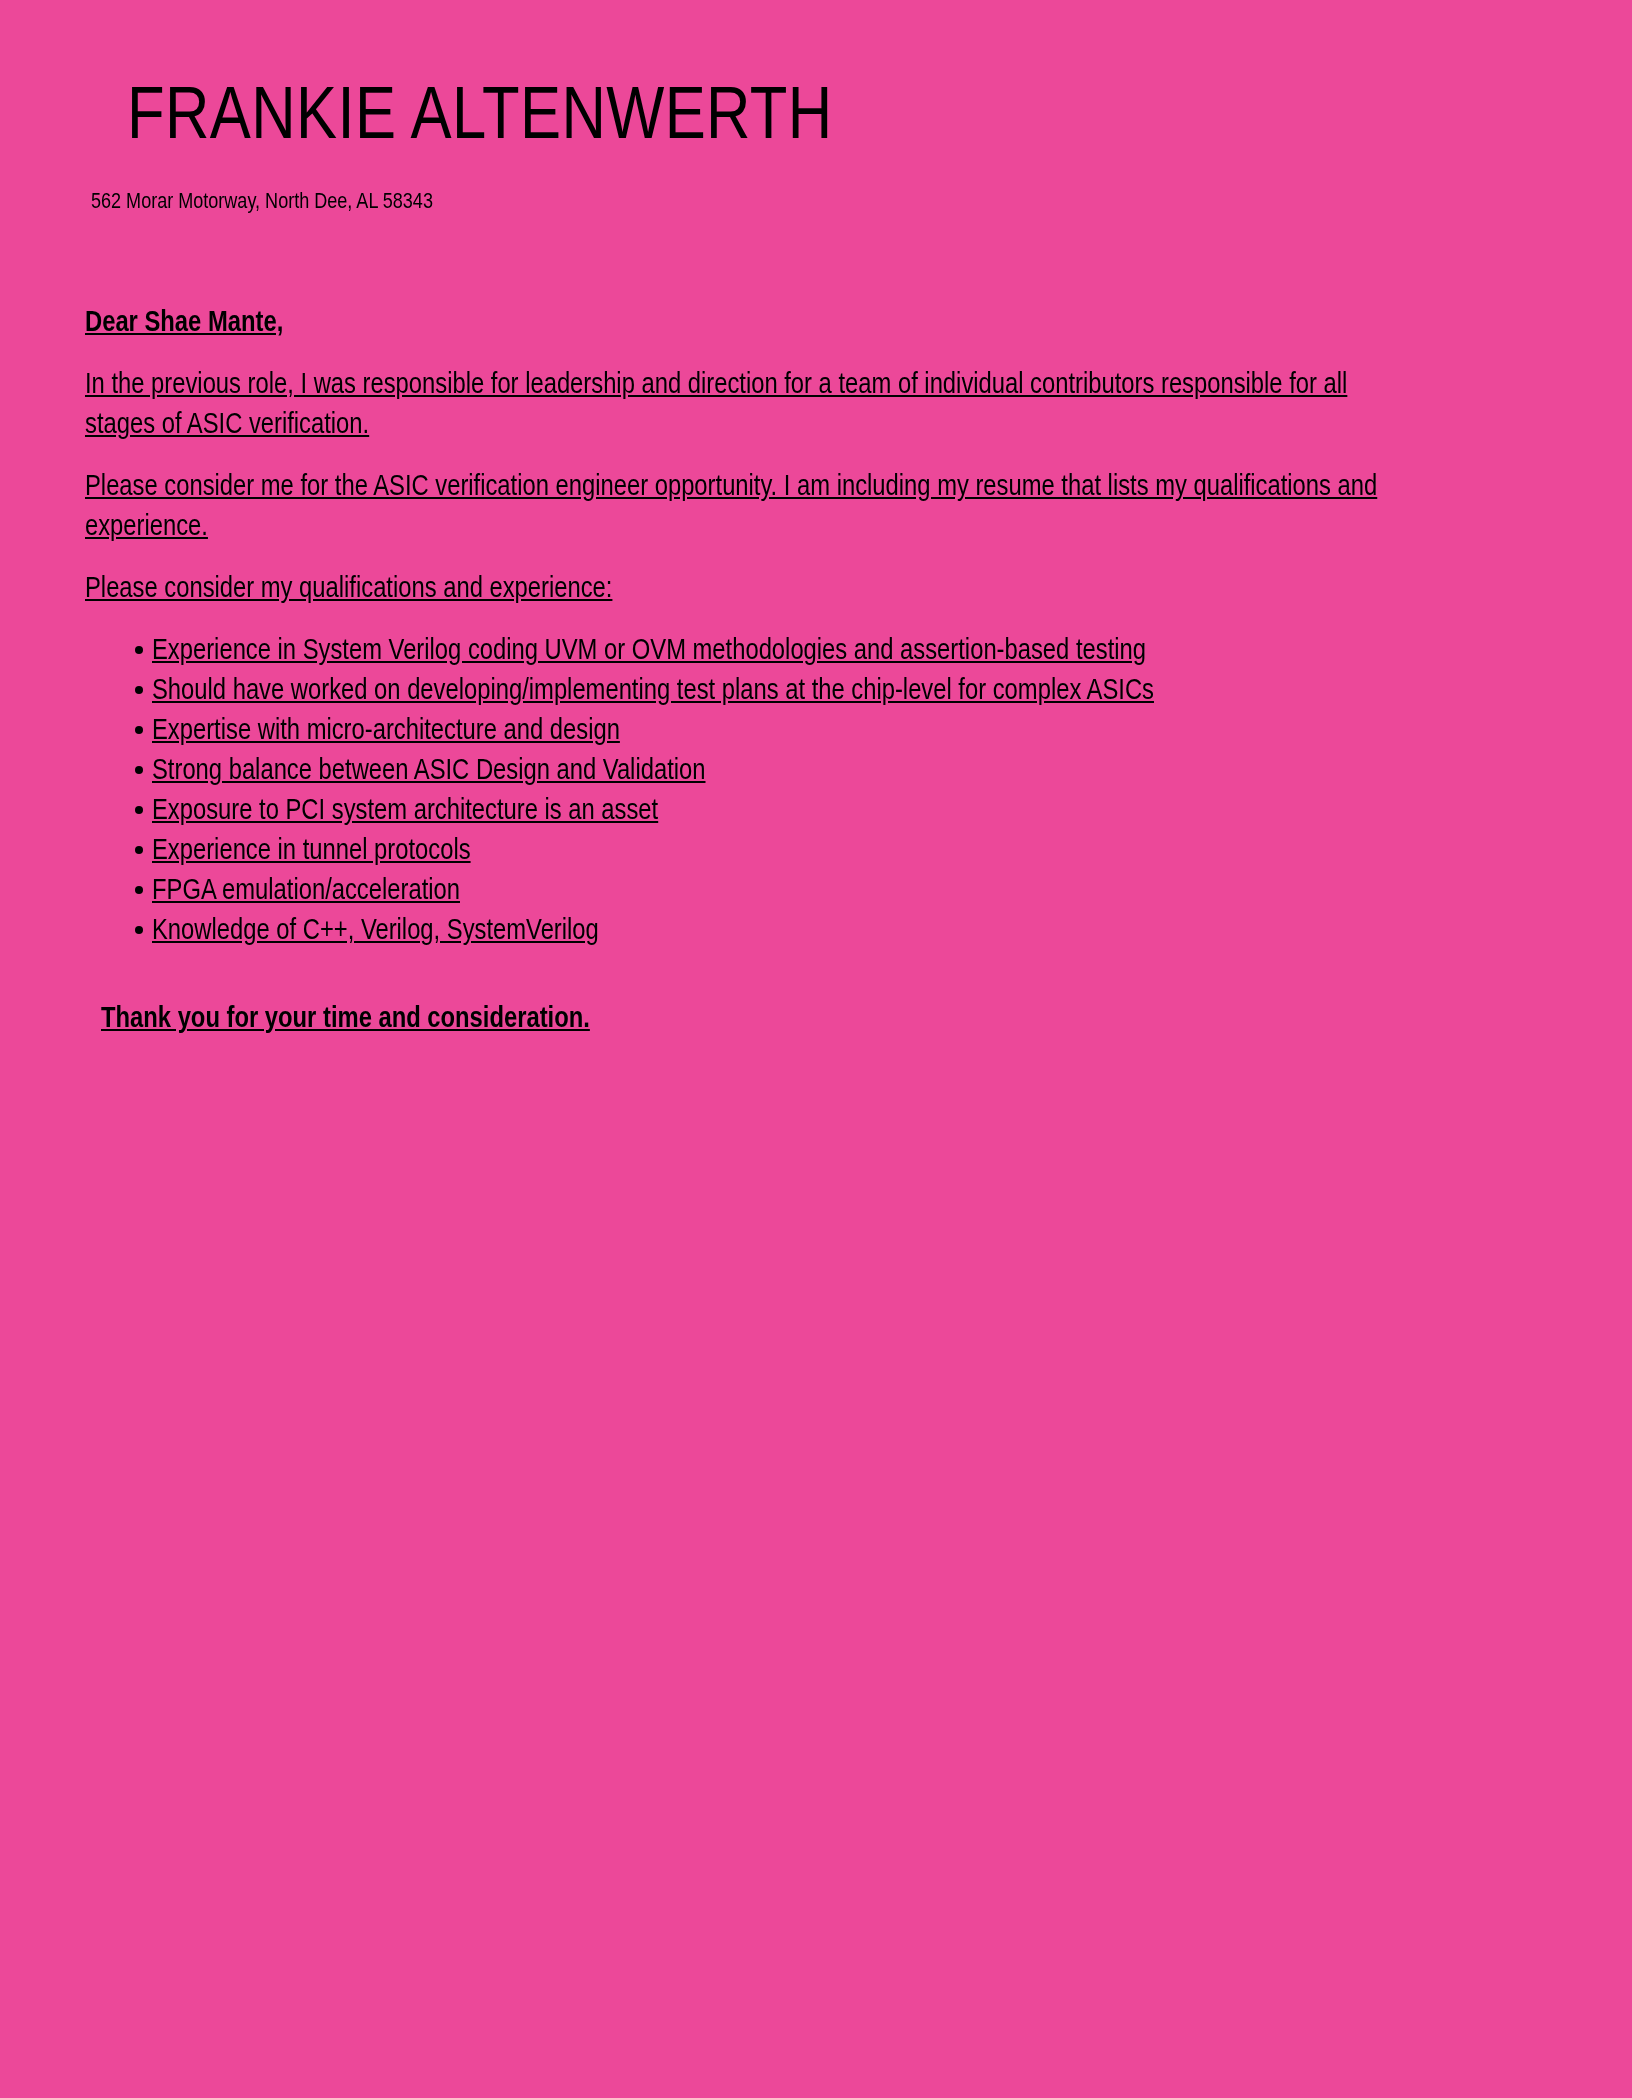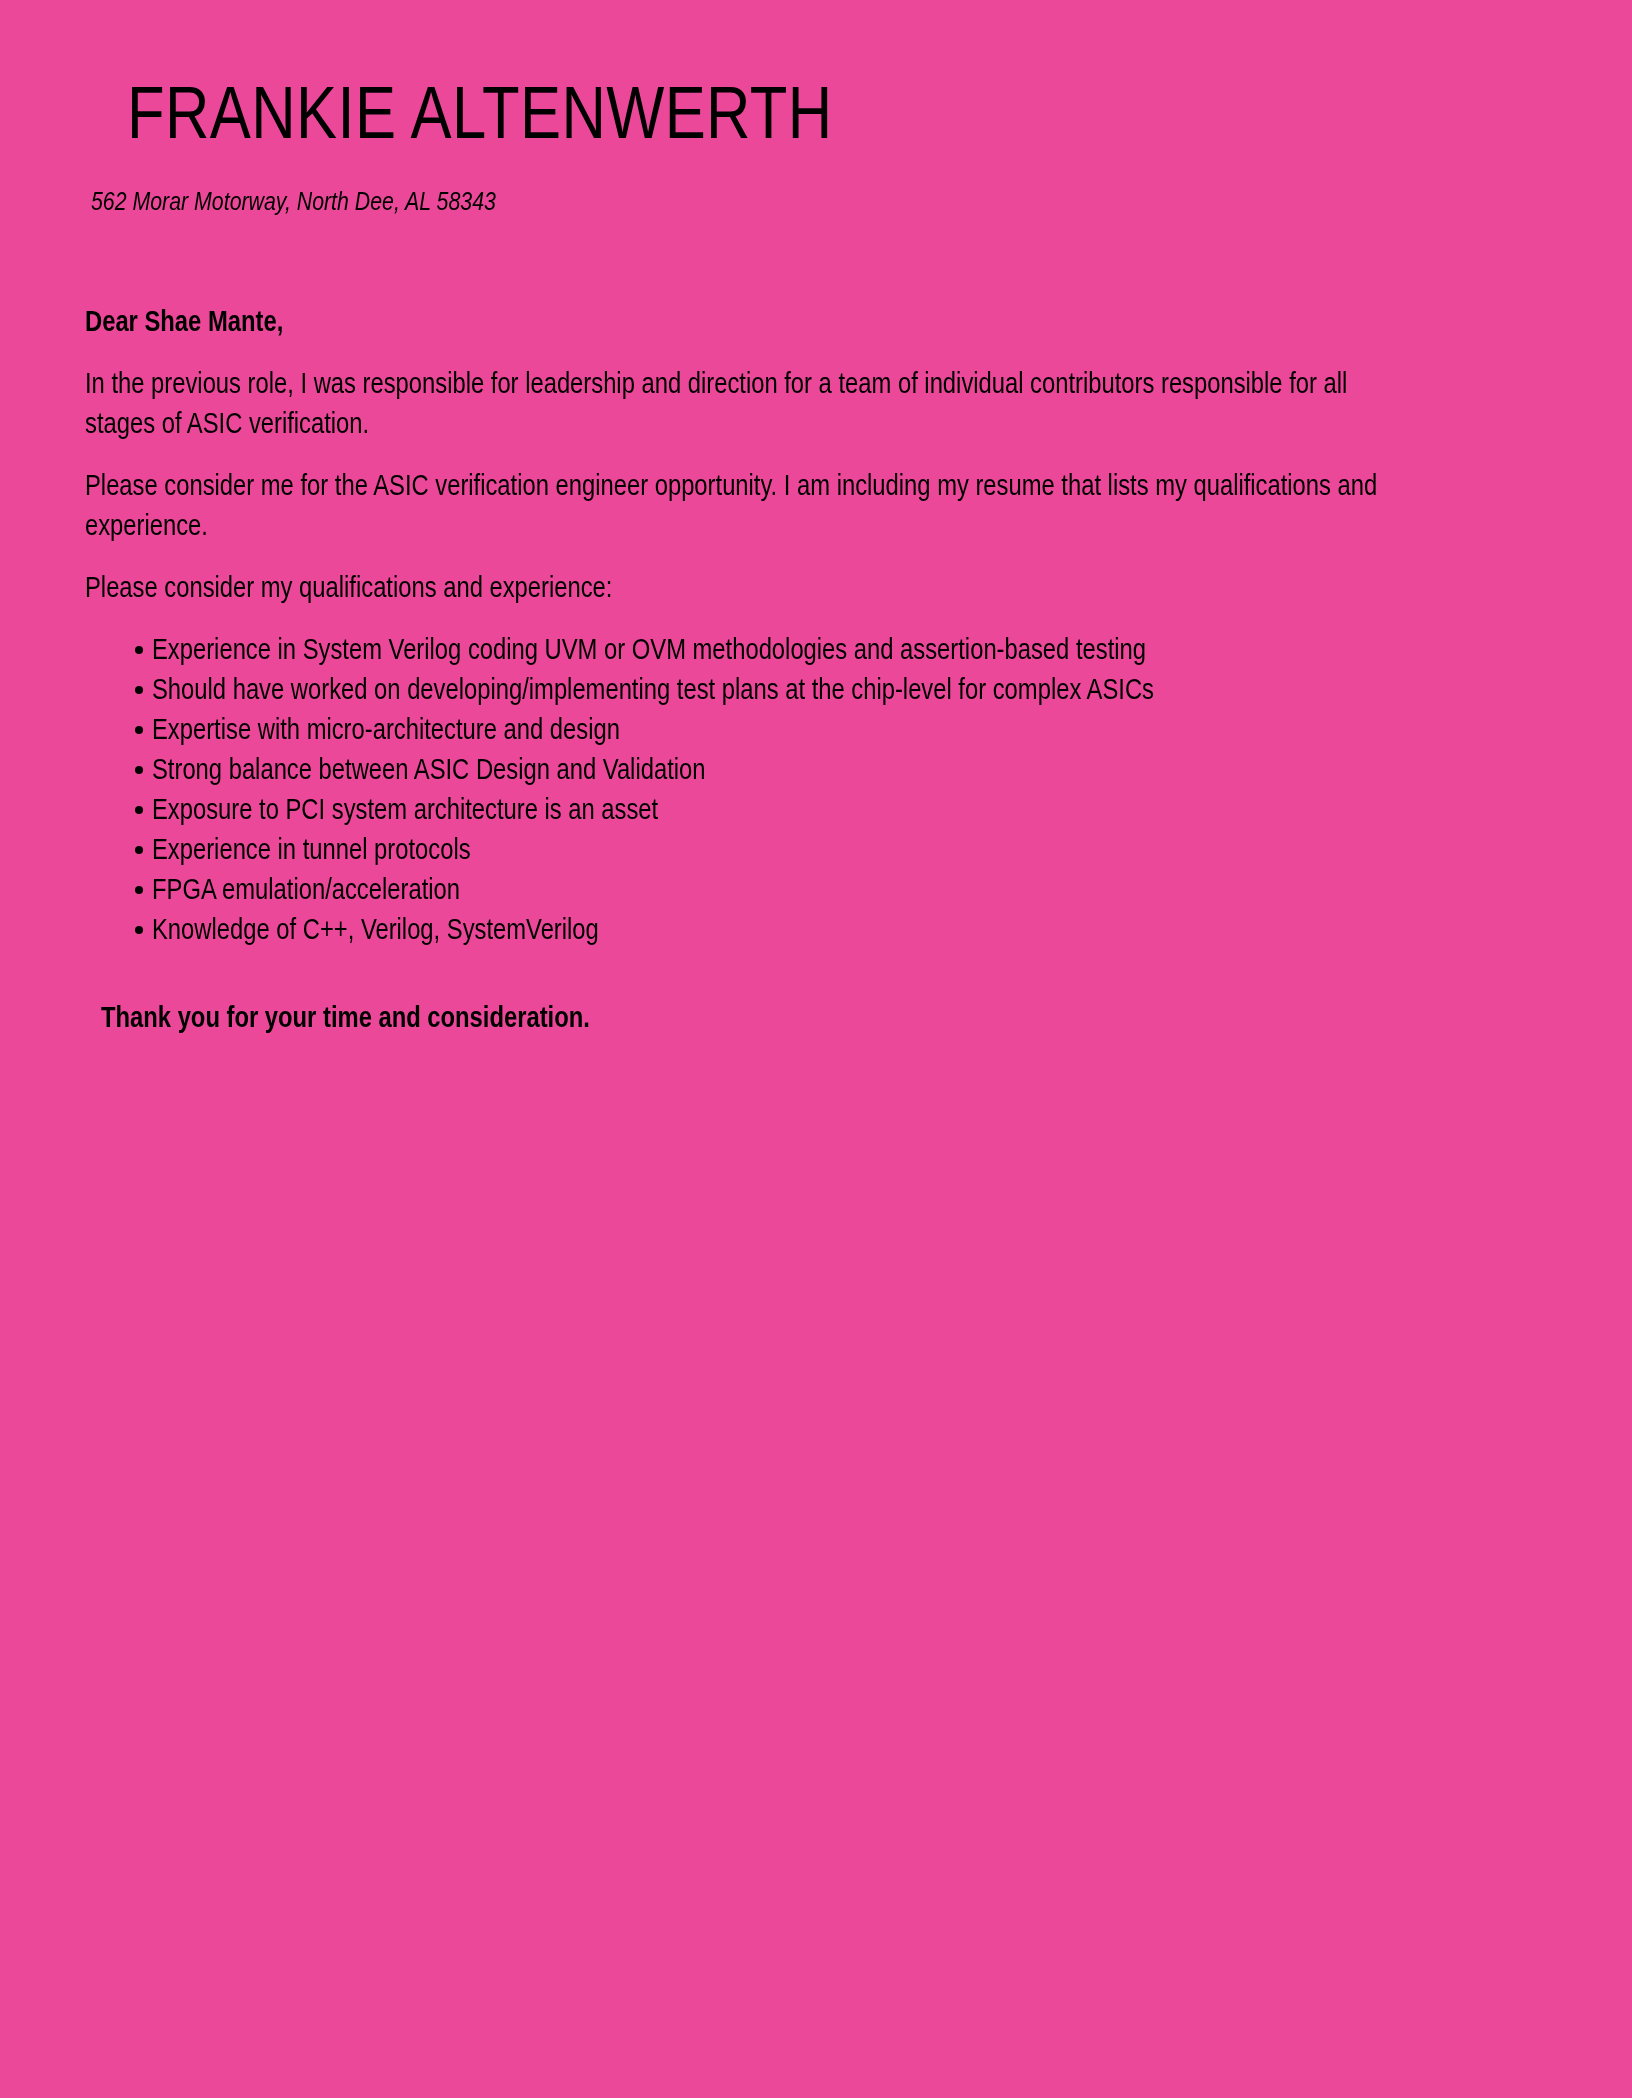--- a/index.html
+++ b/index.html
@@ -27,28 +27,28 @@
   }
   .candidate-name {
     margin: 75px 0 0 42px;
     font-size: 75px;
     line-height: 75px;
     font-weight: 400;
     letter-spacing: 0.5px;
   }
   .candidate-address {
     margin: 33px 0 0 6px;
-    font-size: 26px;
+    font-size: 22px;
     line-height: 36px;
     font-weight: 400;
-    font-style: italic;
   }
   .letter-body {
     font-size: 29px;
     line-height: 40px;
+    text-decoration: underline;
   }
   .greeting {
     margin: 82px 0 0 0;
     font-weight: 700;
   }
   .para {
     margin: 22px 0 0 0;
   }
   .qual-list {
     list-style: none;

